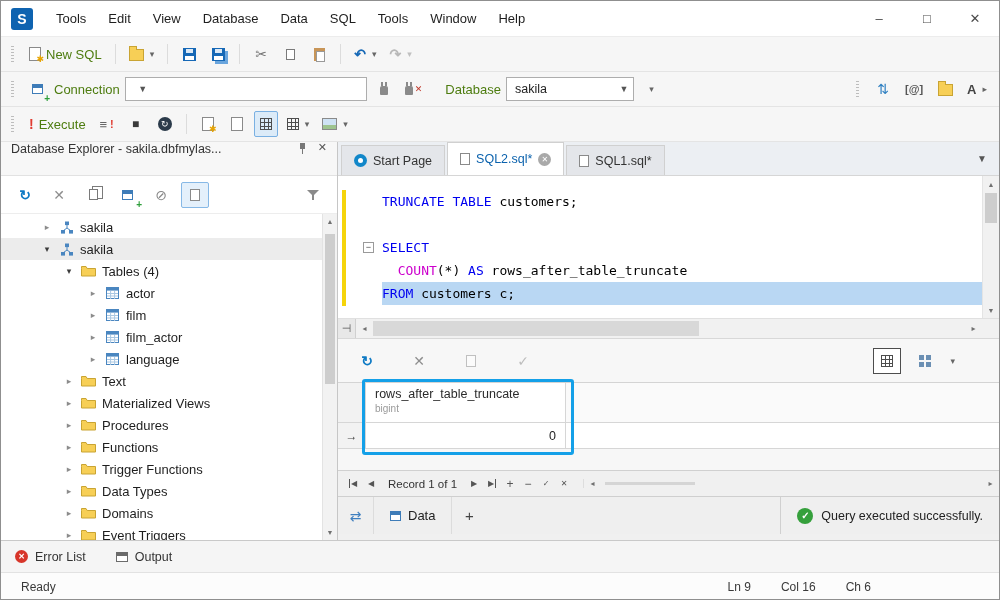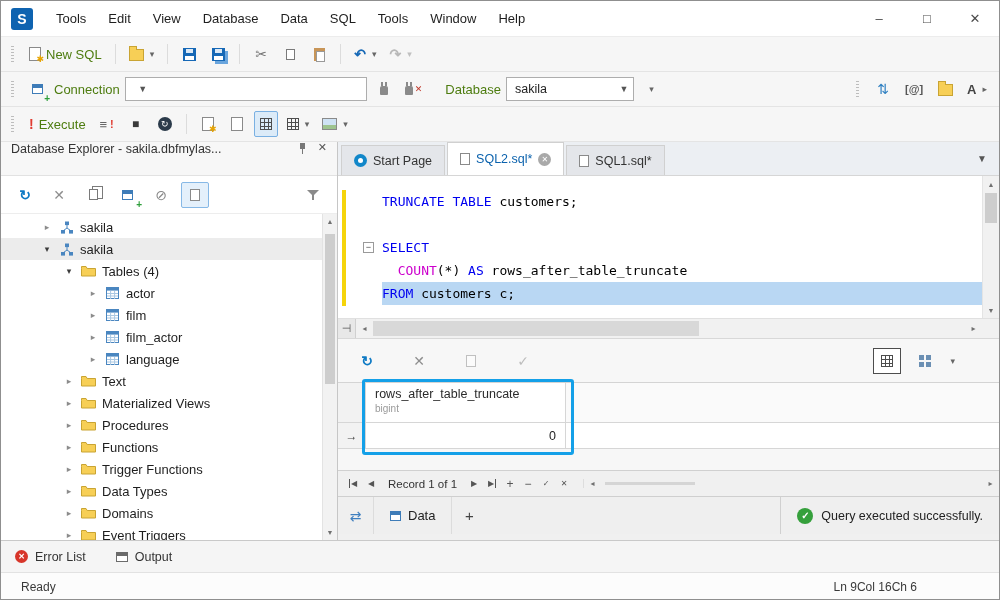--- a/index.html
+++ b/index.html
@@ -144,21 +144,21 @@
 .swap-btn{width:36px;display:flex;align-items:center;justify-content:center;font-size:14px;color:#3f7fbf;border-right:1px solid #dcdcdc}
 .status-cell{display:flex;align-items:center;gap:8px;padding:0 16px;border-left:1px solid #d0d0d0;font-size:12.5px;color:#222}
 .status-cell.first{margin-left:auto}
 .i-success{width:16px;height:16px;border-radius:50%;background:var(--c-success,#35a03c);color:#fff;font-size:10px;font-weight:bold;display:flex;align-items:center;justify-content:center}
 .ws-filler{flex:1;background:#f0f0f0}
 
 .dock-bar{height:32px;background:#f5f5f5;display:flex;align-items:center;gap:30px;padding:0 14px;border-bottom:1px solid #e2e2e2}
 .dock-tab{display:flex;align-items:center;gap:7px;font-size:12.5px;color:#333;cursor:default}
 .i-error{width:13px;height:13px;border-radius:50%;background:var(--c-error,#d7352a);color:#fff;font-size:8px;font-weight:bold;display:flex;align-items:center;justify-content:center}
 .statusbar{height:28px;display:flex;align-items:center;background:#fcfcfc;padding:0 20px;font-size:12px;color:#3a3a3a}
-.sb-right{margin-left:auto;display:flex;margin-right:62px}
+.sb-right{margin-left:auto;display:flex;gap:30px;margin-right:108px}
 </style>
 </head>
 <body>
 
 <div class="window">
 
   <div class="titlebar">
     <div class="logo">S</div>
     <nav class="menubar" id="menubar">
         <div class="menu-item">Tools</div>

